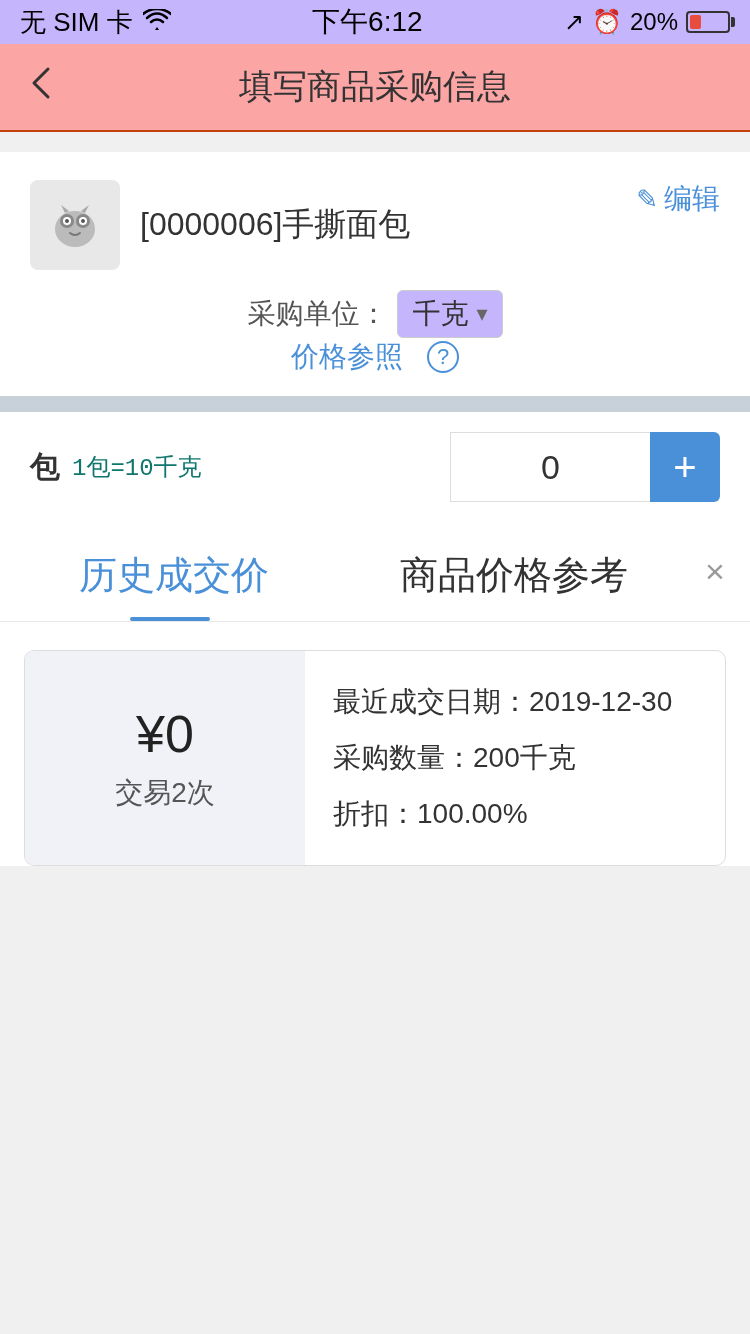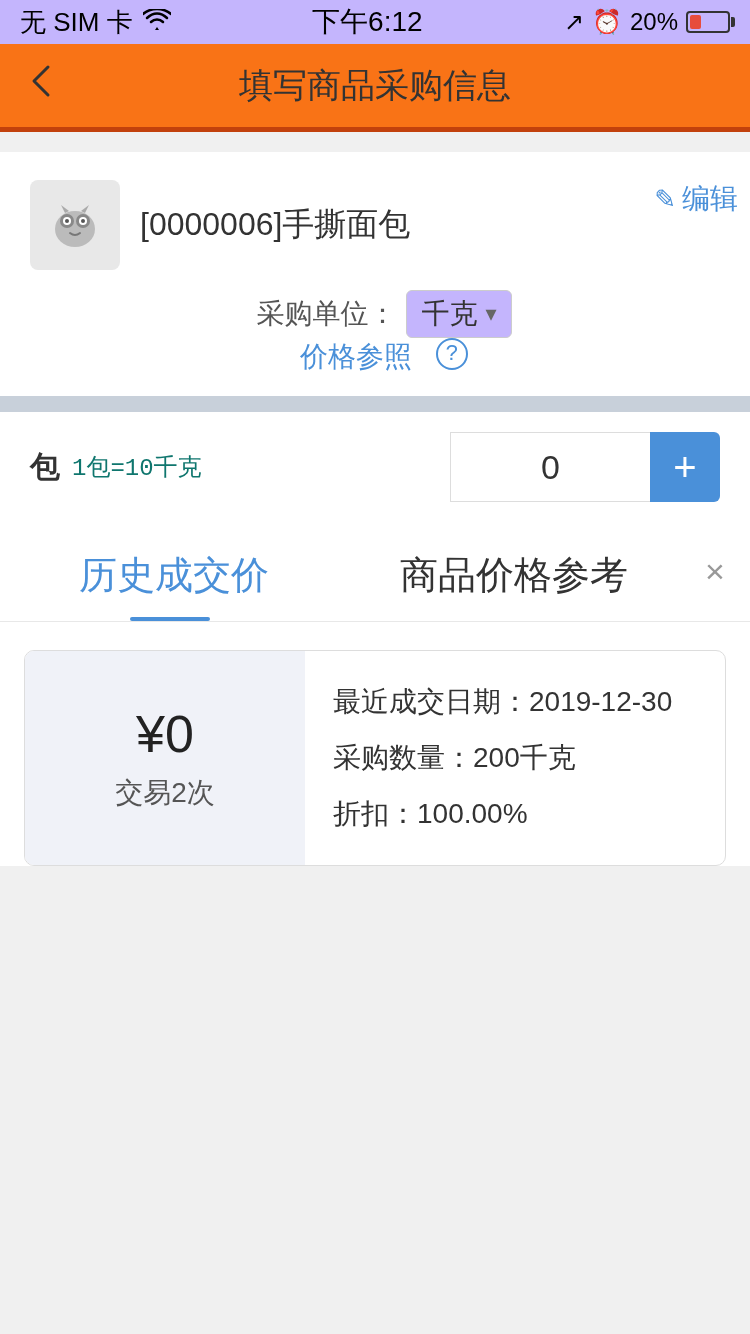--- a/index.html
+++ b/index.html
@@ -50,46 +50,46 @@
       width: 30%;
       height: 100%;
       background: #e74c3c;
       border-radius: 2px;
     }
 
     
     .nav-bar {
       width: 100%;
       height: 88px;
-      background: #f97316;
+      background: #fca5a5;
       display: flex;
       align-items: center;
       justify-content: center;
       position: relative;
-      border-bottom: 5px solid #c2410c;
+      border-bottom: 2px solid #c2410c;
     }
     .nav-back {
       position: absolute;
       left: 20px;
       font-size: 36px;
       color: #333;
       cursor: pointer;
       padding: 10px;
     }
     .nav-title {
       font-size: 34px;
       font-weight: 500;
       color: #333;
     }
 
     
     .product-card {
       background: #fff;
       margin-top: 20px;
-      padding: 28px 12px 20px 30px;
+      padding: 28px 30px 20px 30px;
     }
     .product-header {
       display: flex;
       align-items: flex-start;
       justify-content: space-between;
       margin-bottom: 20px;
     }
     .product-left {
       display: flex;
       align-items: center;
@@ -143,23 +143,23 @@
       color: #333;
       gap: 8px;
       cursor: pointer;
       background: #c4b5fd;
     }
     .chevron-down { font-size: 22px; color: #666; }
     .price-ref {
       font-size: 28px;
       color: #4a90d9;
       display: flex;
+      align-items: center;
       gap: 24px;
       cursor: pointer;
-      font-family: Liberation Mono, monospace;
     }
     .help-circle {
       width: 32px; height: 32px;
       border: 2px solid #4a90d9;
       border-radius: 50%;
       display: flex;
       align-items: center;
       justify-content: center;
       font-size: 22px;
       color: #4a90d9;

